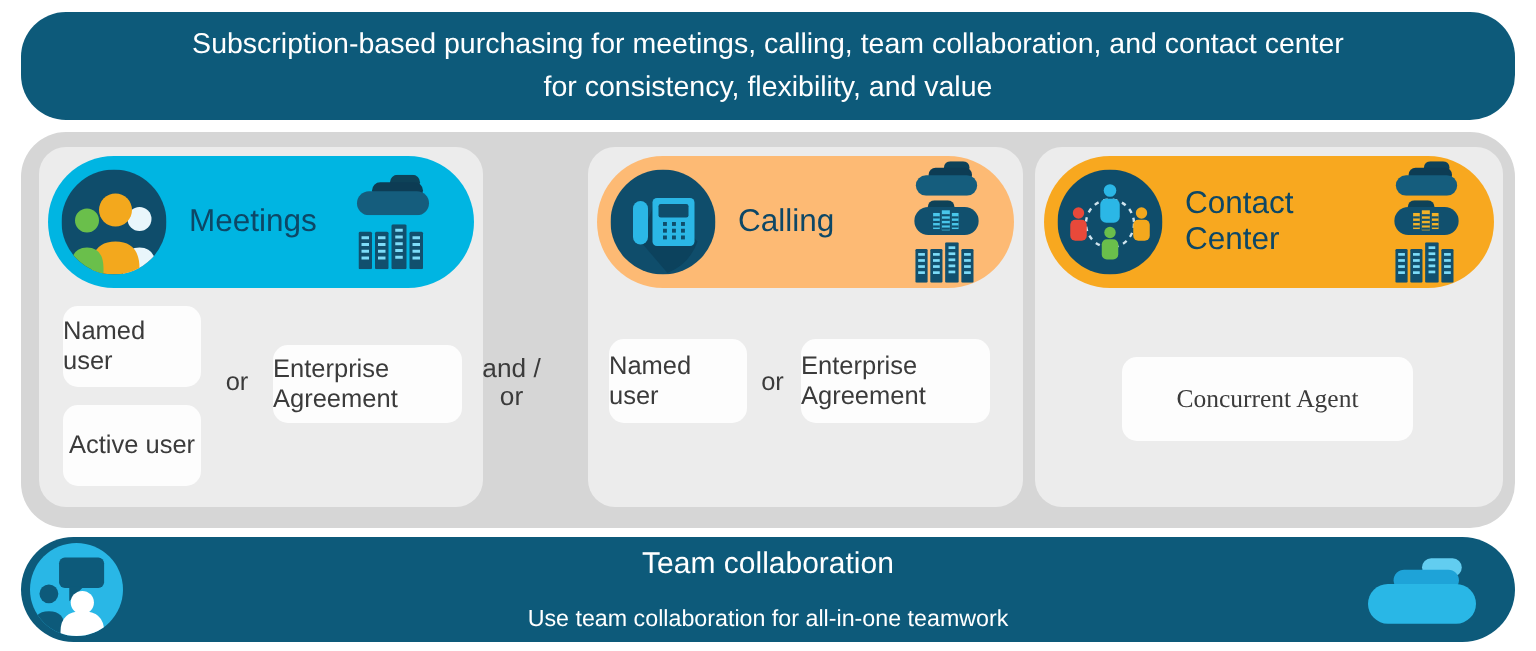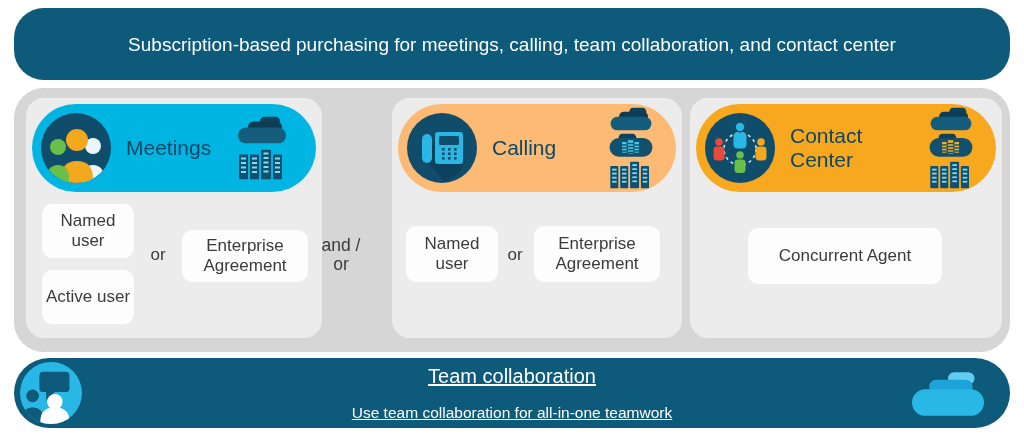--- a/index.html
+++ b/index.html
@@ -39,29 +39,29 @@
   .pill-icons {
     position:absolute; right:22px; top:50%; transform:translateY(-50%);
     display:flex; flex-direction:column; align-items:center; gap:3px;
   }
   .pill-meetings .pill-icons { gap:6px; right:28px; }
   .deploy-icon { display:block; line-height:0; }
 
   
   .opt-box {
     position:absolute; background:#fdfdfd; border-radius:10px;
-    display:flex; align-items:center; justify-content:center; text-align:center;
+    display:flex; align-items:center; justify-content:center; 
     font-size:17px; line-height:1.2; color:#3b3b3b;
   }
   .box-named-m  { left:16px;  top:106px; width:92px;  height:54px; }
   .box-active-m { left:16px;  top:172px; width:92px;  height:54px; }
   .box-ea-m     { left:156px; top:132px; width:126px; height:52px; }
   .box-named-c  { left:14px;  top:128px; width:92px;  height:56px; }
   .box-ea-c     { left:142px; top:128px; width:126px; height:56px; }
-  .box-agent    { left:58px;  top:130px; width:194px; height:56px; }
+  .box-agent    { left:58px;  top:140px; width:194px; height:56px;font-family:Liberation Serif, serif; }
 
   .or-label {
     position:absolute; font-size:17px; color:#3b3b3b; width:26px; text-align:center;
   }
   .or-m { left:119px; top:147px; }
   .or-c { left:110px; top:147px; }
 
   .connector {
     position:absolute; left:292px; top:148px; width:70px; text-align:center;
     font-size:17.5px; color:#3b3b3b; line-height:19px;
@@ -71,32 +71,32 @@
   
   .footer {
     position:absolute; left:14px; top:358px; width:996px; height:70px;
     background:#0d5a7a; border-radius:35px; color:#ffffff;
   }
   .footer-icon-left { position:absolute; left:6px; top:4px; width:62px; height:62px; line-height:0; }
   .footer-icon-right { position:absolute; right:26px; top:14px; width:72px; height:44px; line-height:0; }
   .footer-text {
     position:absolute; left:0; right:0; top:50%; transform:translateY(-50%);
     text-align:center;
-    text-decoration:underline;
   }
   .footer-title { font-size:20px; line-height:24px; }
   .footer-sub { font-size:15.5px; line-height:19px; margin-top:15px; }
 </style>
 </head>
 <body>
 
 <div class="page">
 
   <header class="banner">
     <div class="banner-line">Subscription-based purchasing for meetings, calling, team collaboration, and contact center</div>
+    <div class="banner-line">for consistency, flexibility, and value</div>
   </header>
 
   <div class="container">
 
     <section class="panel panel-meetings">
       <div class="pill pill-meetings">
         <span class="badge">
           <svg viewBox="0 0 70 70">
             <defs>
                 <clipPath id="cpM">

